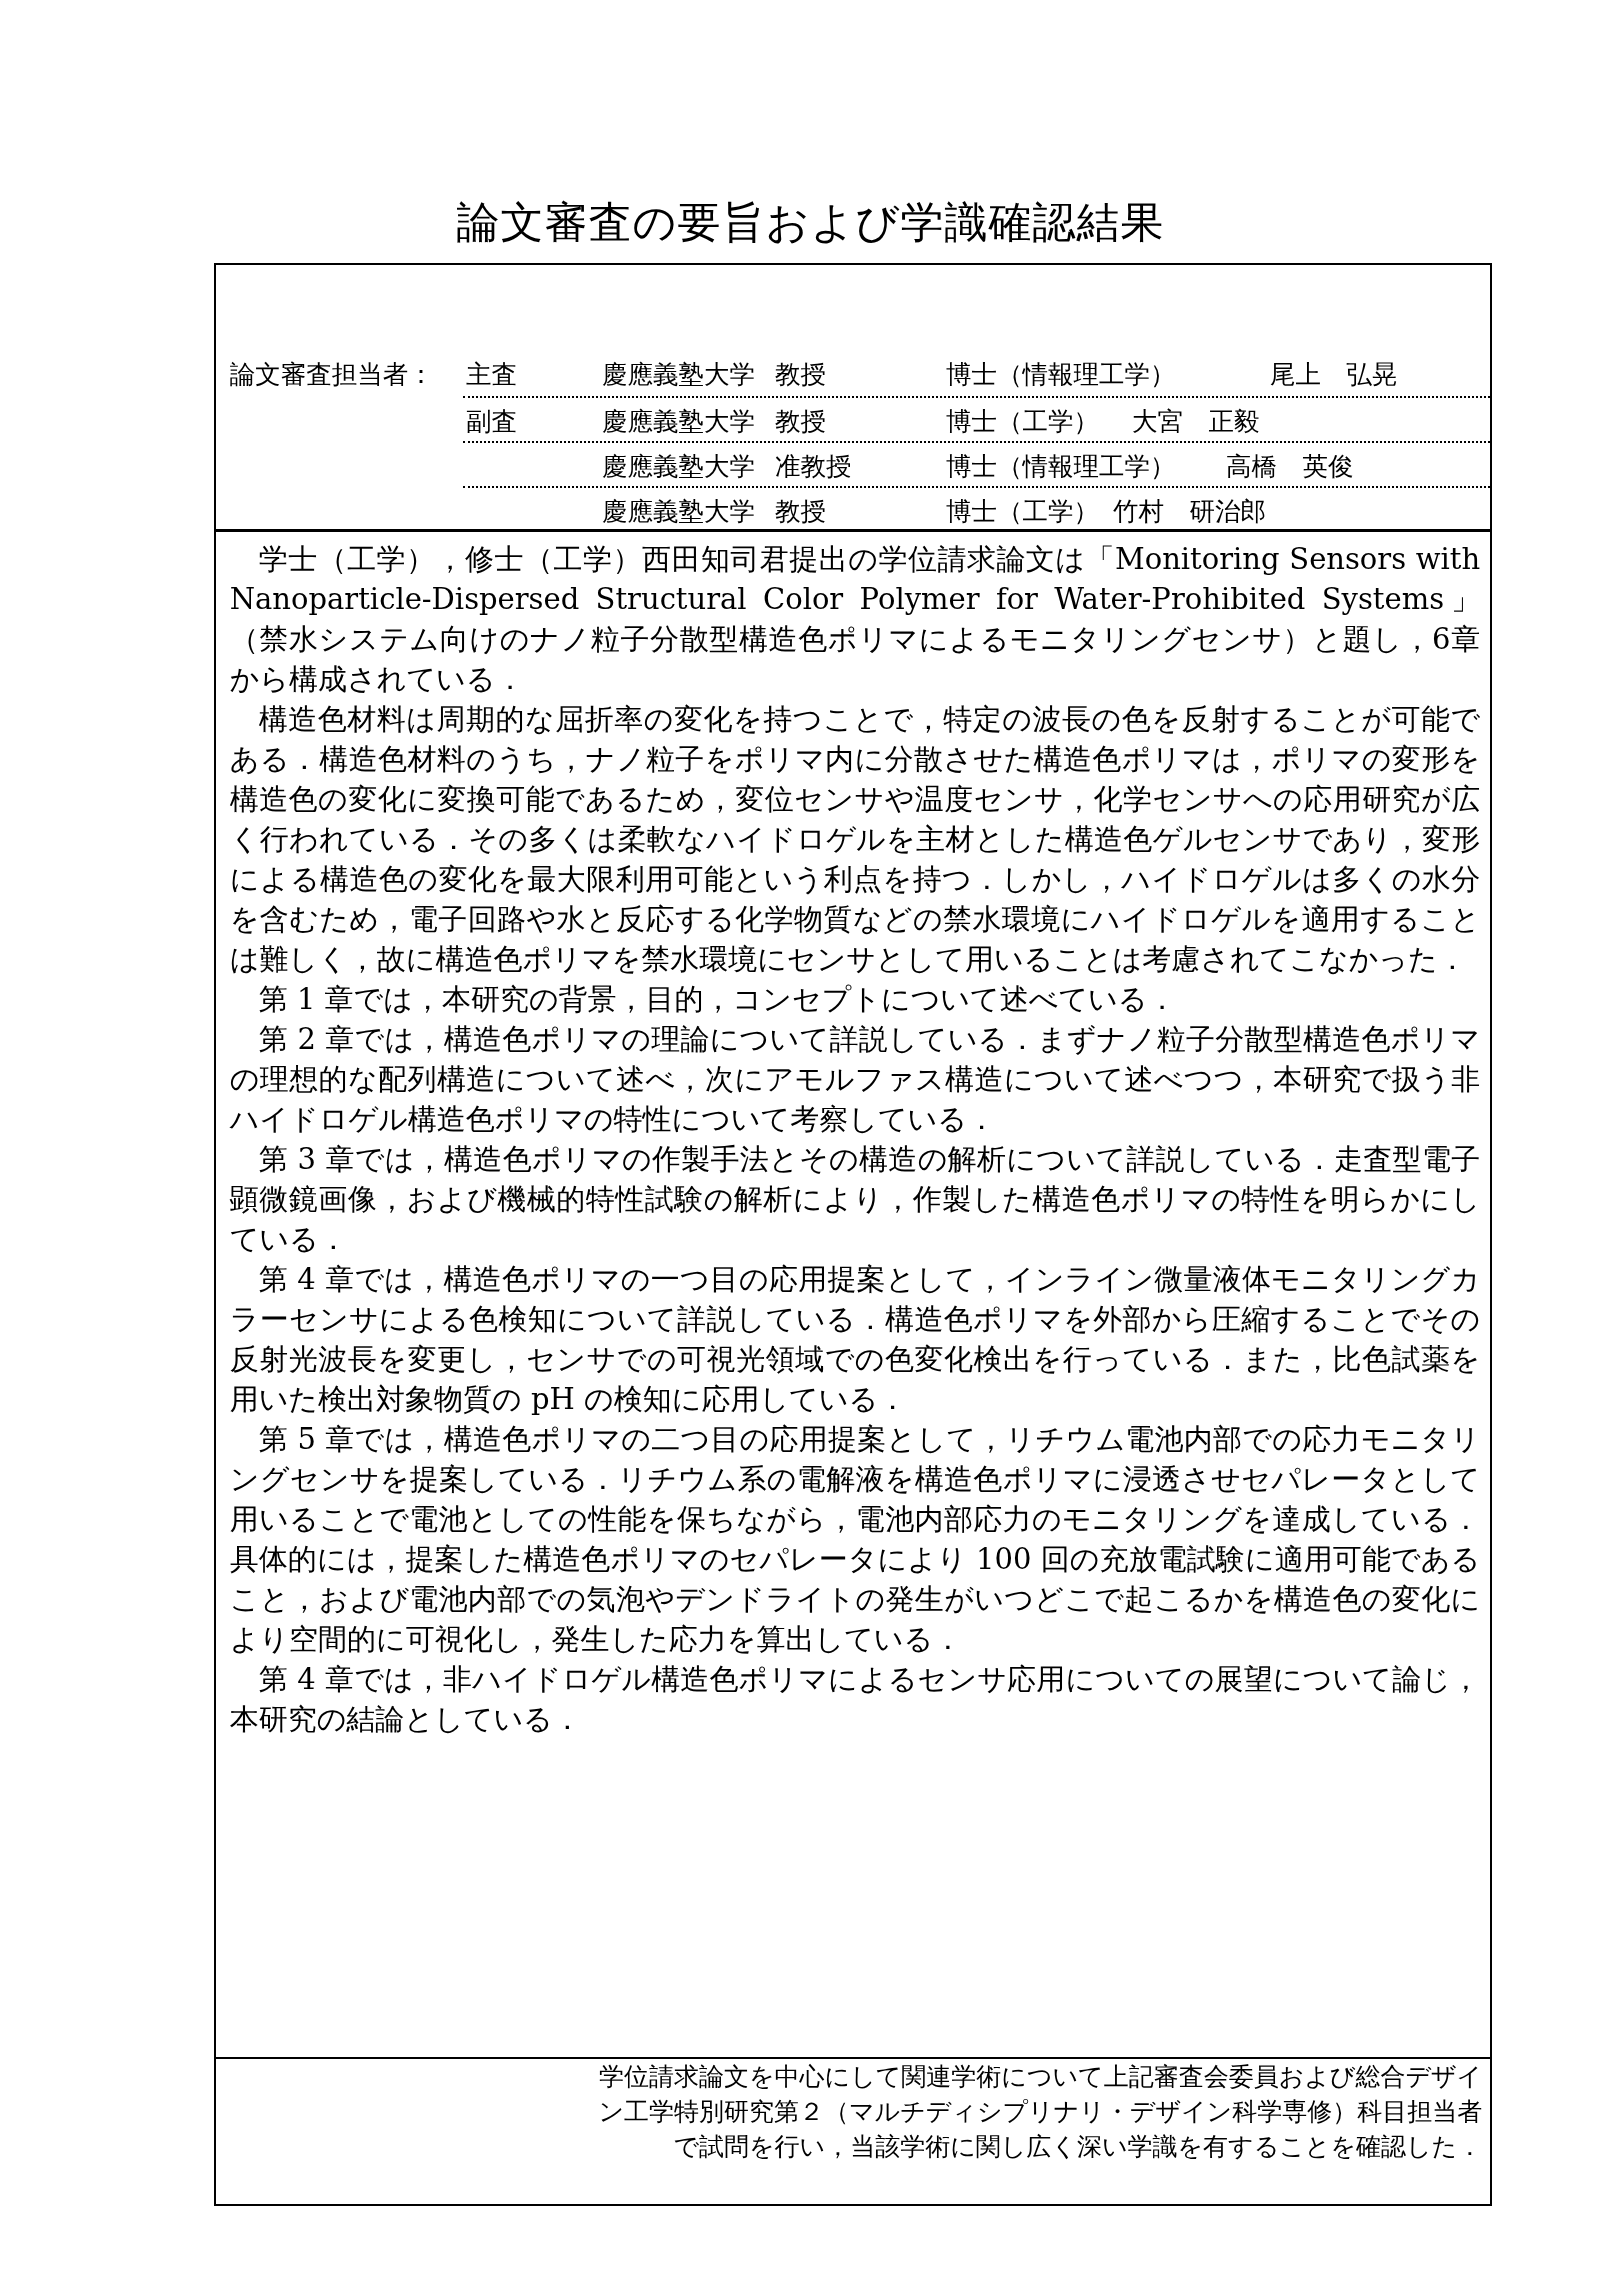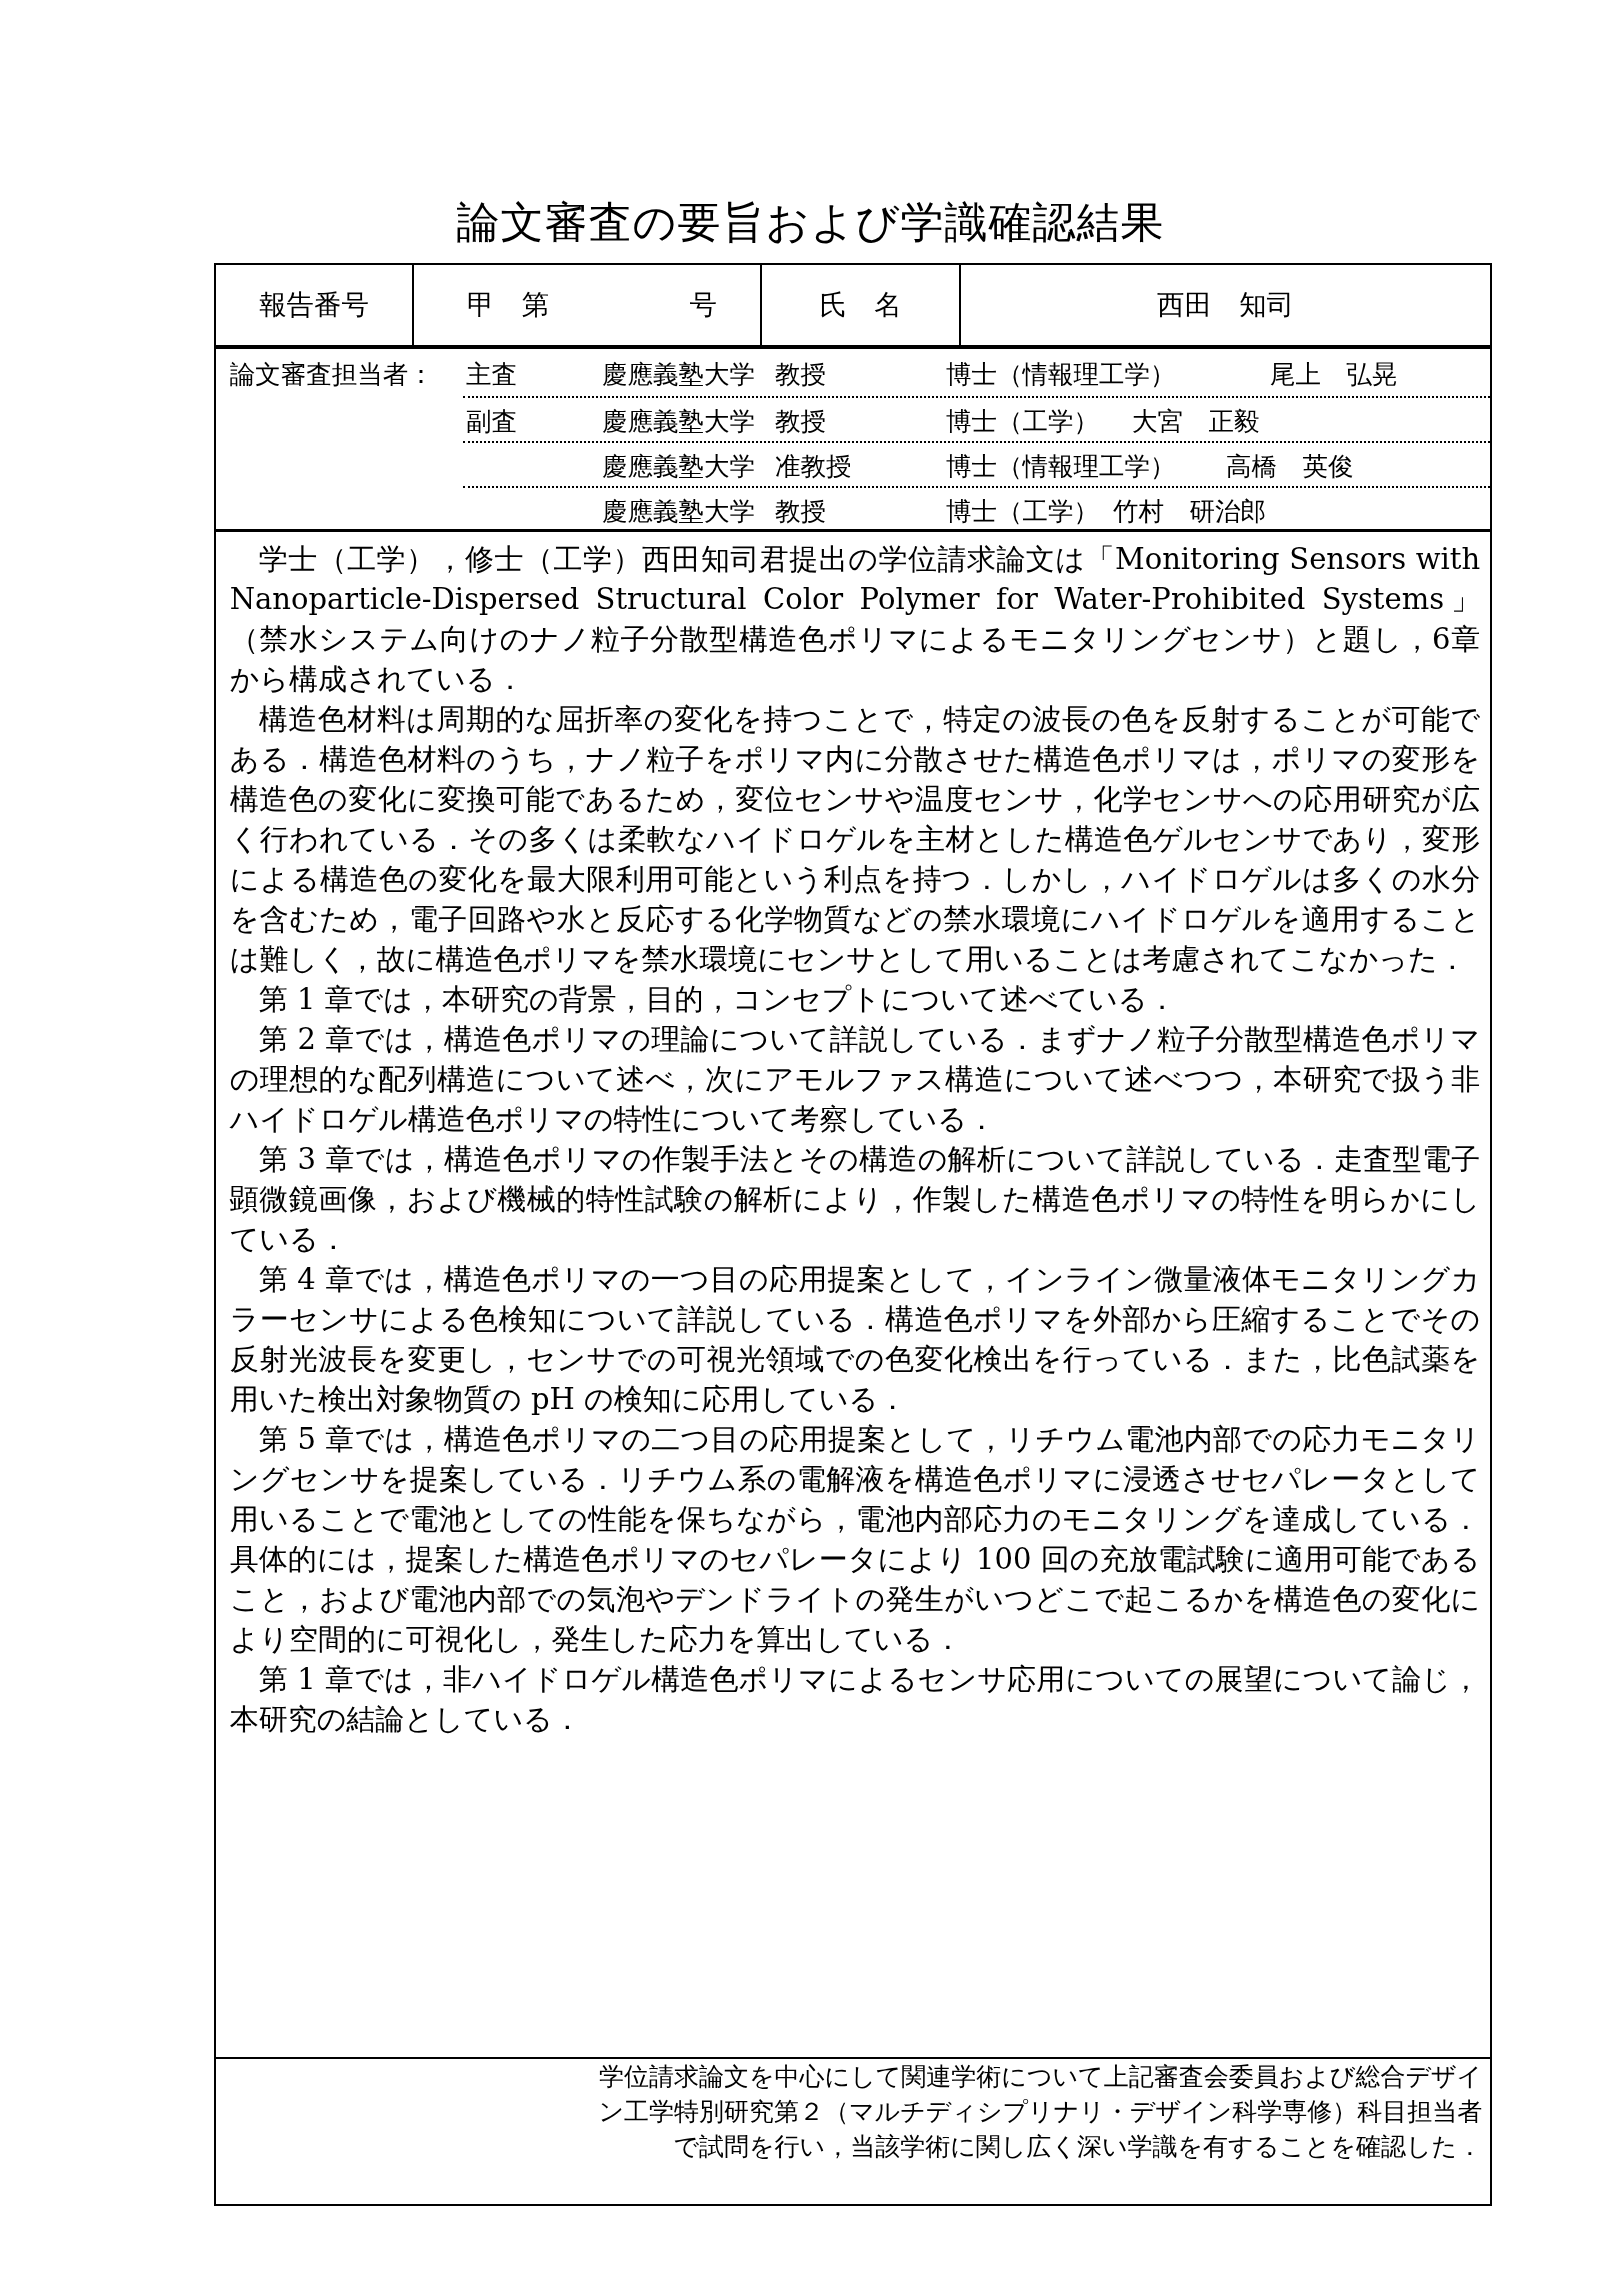--- a/index.html
+++ b/index.html
@@ -21,29 +21,20 @@
   .res-text { position:absolute; left:257px; top:0; right:7.8px; font-size:25px; line-height:35px; }
   .res-text div { white-space:nowrap;text-align:right; }
 </style>
 </head>
 <body>
 
 <div class="title">論文審査の要旨および学識確認結果</div>
 
 <div class="tbl">
 
-  <div class="hdr">
-    <div class="hcell vline" style="left:0;width:198px;">報告番号</div>
-    <div class="hcell vline" style="left:198px;width:348px;justify-content:space-between;padding:0 43px 0 53px;">
-      <span>甲　第</span>
-      <span>号</span>
-    </div>
-    <div class="hcell vline" style="left:546px;width:199px;">氏　名</div>
-    <div class="hcell" style="left:745px;right:0;">西田　知司</div>
-  </div>
 
   <div class="exam">
     <div class="exam-label">論文審査担当者：</div>
 
     <div class="erow" style="top:2px;">
       <span style="left:250px;">主査</span>
       <span style="left:386px;">慶應義塾大学</span>
       <span style="left:559px;">教授</span>
       <span style="left:730px;">博士（情報理工学）</span>
       <span style="left:1054px;">尾上　弘晃</span>
@@ -76,21 +67,21 @@
   </div>
 
   <div class="body">
     <p>学士（工学），修士（工学）西田知司君提出の学位請求論文は「Monitoring Sensors with Nanoparticle-Dispersed Structural Color Polymer for Water-Prohibited Systems」（禁水システム向けのナノ粒子分散型構造色ポリマによるモニタリングセンサ）と題し，6章から構成されている．</p>
     <p>構造色材料は周期的な屈折率の変化を持つことで，特定の波長の色を反射することが可能である．構造色材料のうち，ナノ粒子をポリマ内に分散させた構造色ポリマは，ポリマの変形を構造色の変化に変換可能であるため，変位センサや温度センサ，化学センサへの応用研究が広く行われている．その多くは柔軟なハイドロゲルを主材とした構造色ゲルセンサであり，変形による構造色の変化を最大限利用可能という利点を持つ．しかし，ハイドロゲルは多くの水分を含むため，電子回路や水と反応する化学物質などの禁水環境にハイドロゲルを適用することは難しく，故に構造色ポリマを禁水環境にセンサとして用いることは考慮されてこなかった．</p>
     <p>第 1 章では，本研究の背景，目的，コンセプトについて述べている．</p>
     <p>第 2 章では，構造色ポリマの理論について詳説している．まずナノ粒子分散型構造色ポリマの理想的な配列構造について述べ，次にアモルファス構造について述べつつ，本研究で扱う非ハイドロゲル構造色ポリマの特性について考察している．</p>
     <p>第 3 章では，構造色ポリマの作製手法とその構造の解析について詳説している．走査型電子顕微鏡画像，および機械的特性試験の解析により，作製した構造色ポリマの特性を明らかにしている．</p>
     <p>第 4 章では，構造色ポリマの一つ目の応用提案として，インライン微量液体モニタリングカラーセンサによる色検知について詳説している．構造色ポリマを外部から圧縮することでその反射光波長を変更し，センサでの可視光領域での色変化検出を行っている．また，比色試薬を用いた検出対象物質の pH の検知に応用している．</p>
     <p>第 5 章では，構造色ポリマの二つ目の応用提案として，リチウム電池内部での応力モニタリングセンサを提案している．リチウム系の電解液を構造色ポリマに浸透させセパレータとして用いることで電池としての性能を保ちながら，電池内部応力のモニタリングを達成している．具体的には，提案した構造色ポリマのセパレータにより 100 回の充放電試験に適用可能であること，および電池内部での気泡やデンドライトの発生がいつどこで起こるかを構造色の変化により空間的に可視化し，発生した応力を算出している．</p>
-    <p>第 1 章では，非ハイドロゲル構造色ポリマによるセンサ応用についての展望について論じ，本研究の結論としている．</p>
+    <p>第 4 章では，非ハイドロゲル構造色ポリマによるセンサ応用についての展望について論じ，本研究の結論としている．</p>
   </div>
 
   <div class="res">
     <div class="res-text">
       <div>学位請求論文を中心にして関連学術について上記審査会委員および総合デザイ</div>
       <div>ン工学特別研究第２（マルチディシプリナリ・デザイン科学専修）科目担当者</div>
       <div>で試問を行い，当該学術に関し広く深い学識を有することを確認した．</div>
     </div>
   </div>
 

